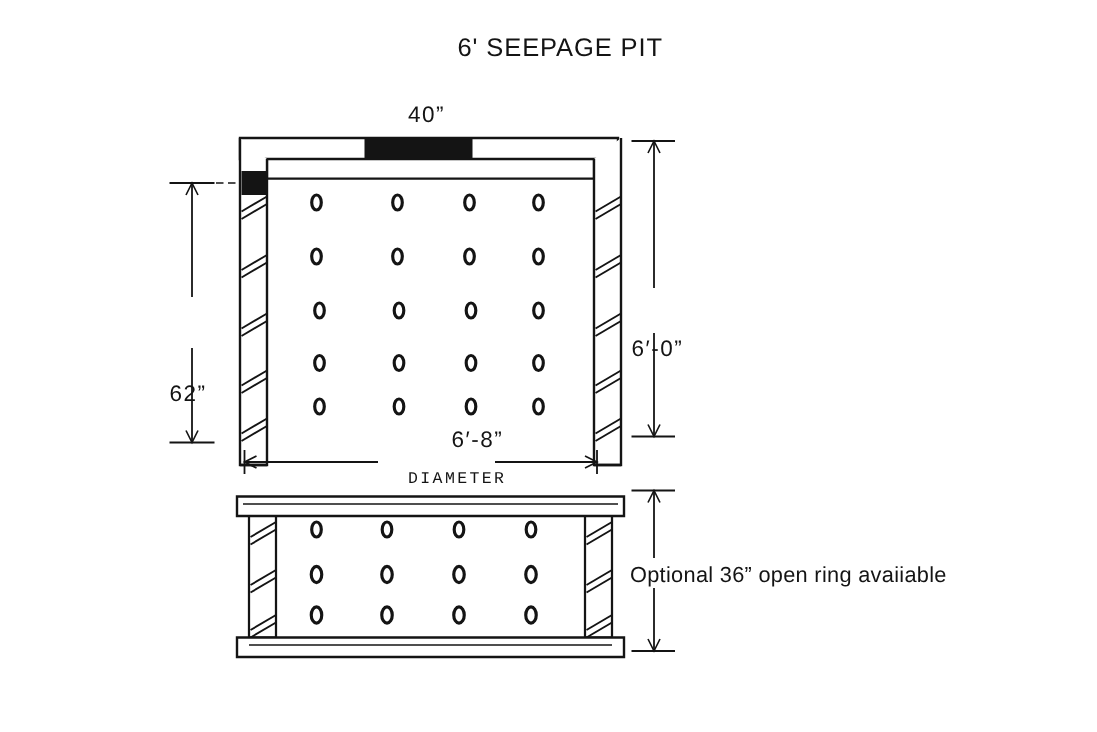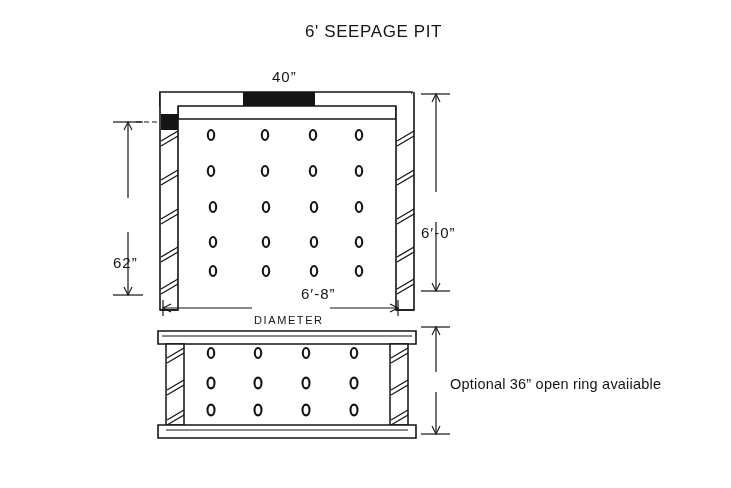--- a/index.html
+++ b/index.html
@@ -38,23 +38,24 @@
     font-size: 17px;
     letter-spacing: 0.6px;
     font-weight: 400;
   }
   .dim-text {
     font-family: "Liberation Sans", sans-serif;
     font-size: 15px;
     letter-spacing: 1px;
   }
   .dim-text-sm {
-    font-family: Liberation Sans, sans-serif;
+    font-family: Liberation Mono, monospace;
     font-size: 11px;
     letter-spacing: 1.6px;
+    margin-left: 18px;
   }
   .note-text {
     font-family: "Liberation Sans", sans-serif;
     font-size: 14.5px;
     letter-spacing: 0.2px;
   }
 </style>
 </head>
 <body>
 
@@ -224,15 +225,15 @@
   <div class="txt dim-text" style="left:272px; top:68px;">40”</div>
 
   <div class="txt dim-text" style="left:113px; top:206px;margin-top:48px;">62”</div>
 
   <div class="txt dim-text" style="left:421px; top:199px;margin-top:25px;">6′-0”</div>
 
   <div class="txt dim-text" style="left:261px; top:285px;margin-left:40px;">6′-8”</div>
 
   <div class="txt dim-text-sm" style="left:254px; top:314px;">DIAMETER</div>
 
-  <div class="txt note-text" style="left:420px; top:376px;margin-left:30px;">Optional  36” open ring avaiiable</div>
+  <div class="txt note-text" style="left:420px; top:376px;">Optional  36” open ring avaiiable</div>
 
 </div>
 
 </body></html>

